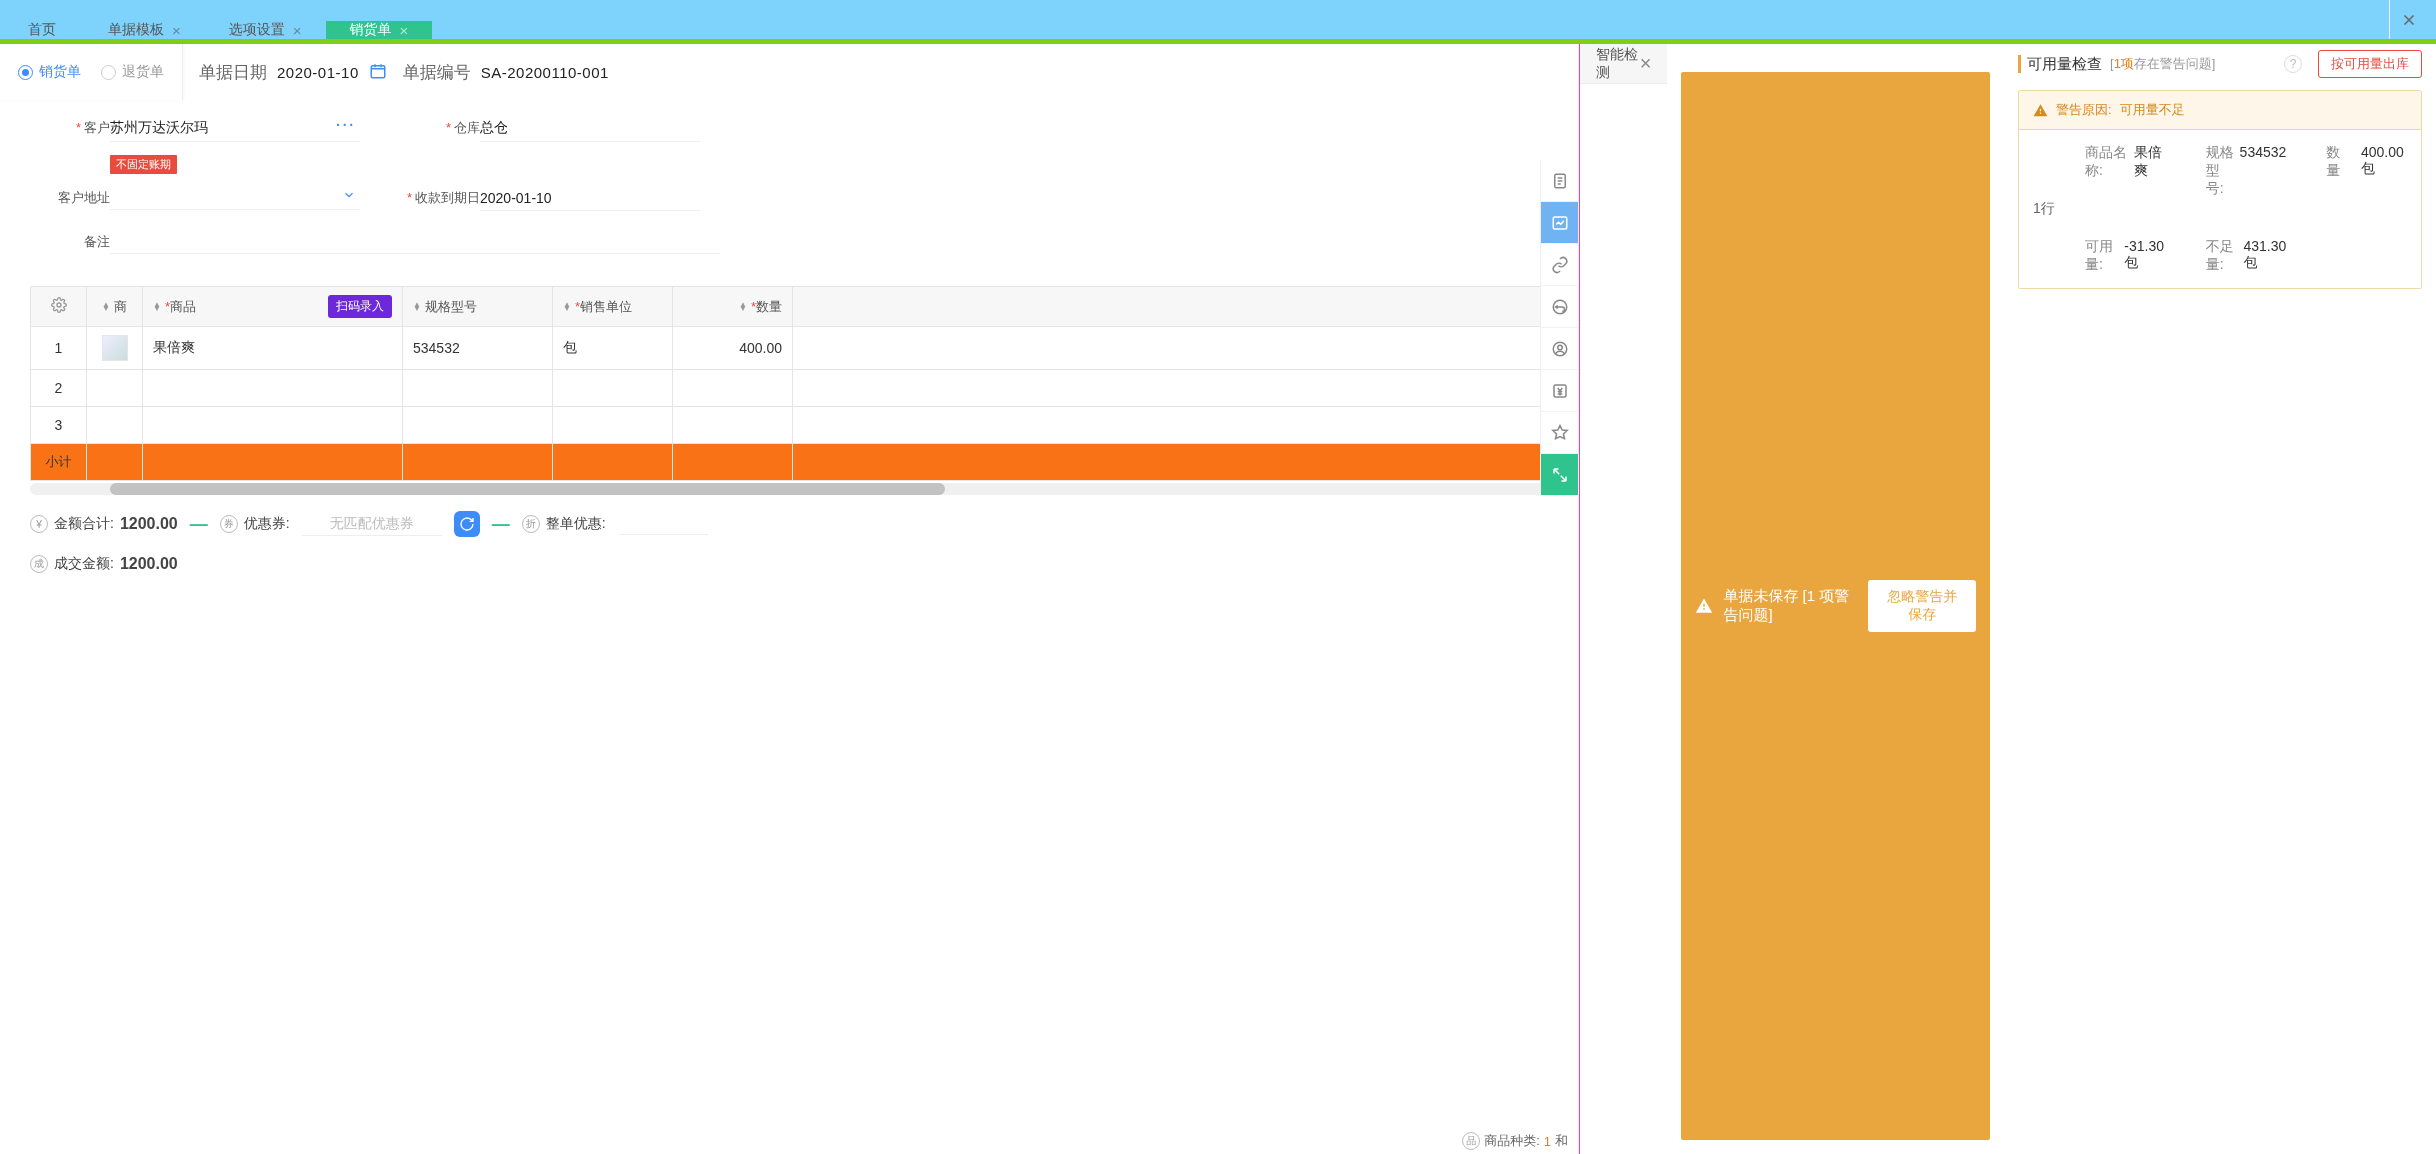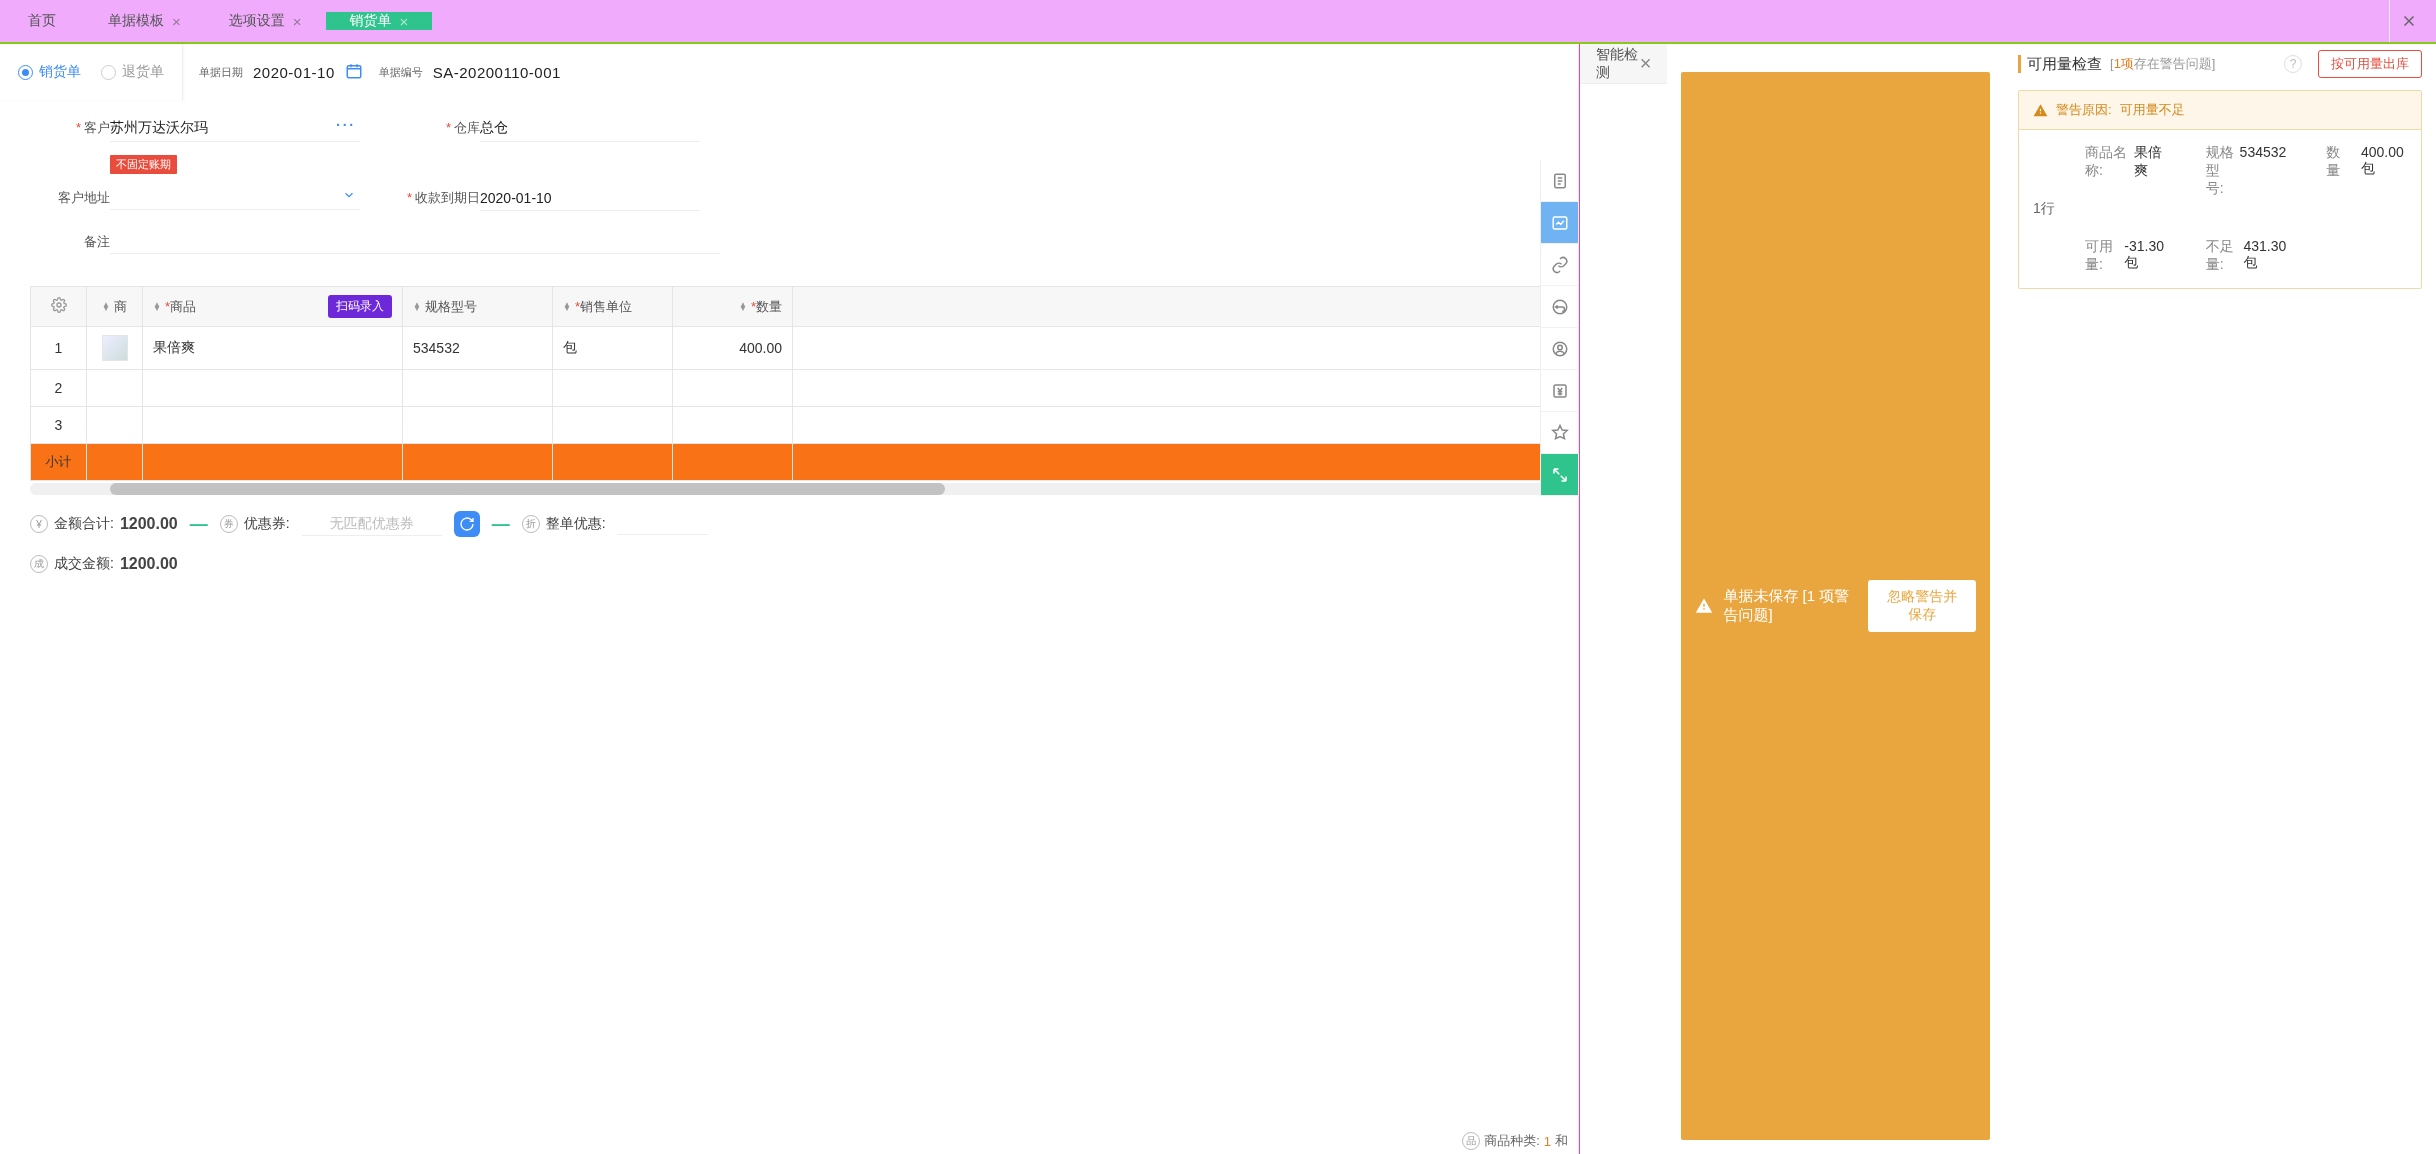--- a/index.html
+++ b/index.html
@@ -1,21 +1,21 @@
 <!DOCTYPE html>
 <html><head>
 <meta charset="utf-8">
 <style>
 * { box-sizing: border-box; margin: 0; padding: 0; font-family: -apple-system, "PingFang SC", "Microsoft YaHei", sans-serif; }
 body { background: #fff; font-size: 14px; color: #333; overflow: hidden; }
 
 .app { display: flex; flex-direction: column; height: 100vh; }
 
 
-.tabs-bar { display: flex; align-items: center; height: 44px; border-bottom: 2px solid #84cc16; background: #f0abfc; position: relative; }
+.tabs-bar { display: flex; align-items: flex-end; height: 44px; border-bottom: 5px solid #84cc16; background: #7dd3fc; position: relative; }
 .tab { display: flex; align-items: center; padding: 0 24px; color: #555; cursor: pointer; gap: 8px; }
 .tab-home { padding: 0 28px; }
 .tab.active { background: #2fc48d; color: #fff; }
 .tab .close { color: inherit; opacity: .6; font-size: 15px; }
 .tab.active .close { color: #fff; }
 .tabs-close-all { position: absolute; right: 8px; top: 0; bottom: 0; display: flex; align-items: center; padding: 0 10px; cursor: pointer; border-left: 1px solid #eee; }
 .tabs-close-all svg { width: 18px; height: 18px; color: #666; }
 
 
 .main { flex: 1; display: flex; position: relative; min-height: 0; }
@@ -24,21 +24,21 @@
 
 .doc-header { display: flex; align-items: center; height: 56px; padding: 0 8px 0 0; gap: 16px; }
 .doc-type-switch { display: flex; align-items: center; height: 100%; background: #fff; border-right: 1px solid #eee; border-bottom: none; padding: 0 18px; gap: 20px; box-shadow: 1px 0 3px rgba(0,0,0,.04); }
 .radio { display: flex; align-items: center; gap: 6px; cursor: pointer; }
 .radio .dot { width: 15px; height: 15px; border: 1px solid #ccc; border-radius: 50%; display: inline-block; position: relative; }
 .radio.selected .dot { border-color: #3e8df7; }
 .radio.selected .dot::after { content: ""; position: absolute; inset: 3px; border-radius: 50%; background: #3e8df7; }
 .radio.selected span { color: #3e8df7; }
 .radio:not(.selected) span { color: #999; }
 .hdr-field { display: flex; align-items: center; gap: 10px; }
-.hdr-label { color: #666; font-size: 11px; }
+.hdr-label { color: #666; font-size: 17px; }
 .hdr-value { color: #222; font-size: 15px; font-weight: 500; letter-spacing: .5px; }
 .cal-icon { color: #3e8df7; }
 .cal-icon svg { width: 18px; height: 18px; }
 
 
 .form-area { padding: 6px 30px 10px 30px; }
 .form-row { display: flex; align-items: center; min-height: 44px; }
 .form-cell { display: flex; align-items: center; gap: 0; }
 .form-cell.col1 { width: 330px; }
 .form-cell.col2 { width: 300px; margin-left: 40px; }

